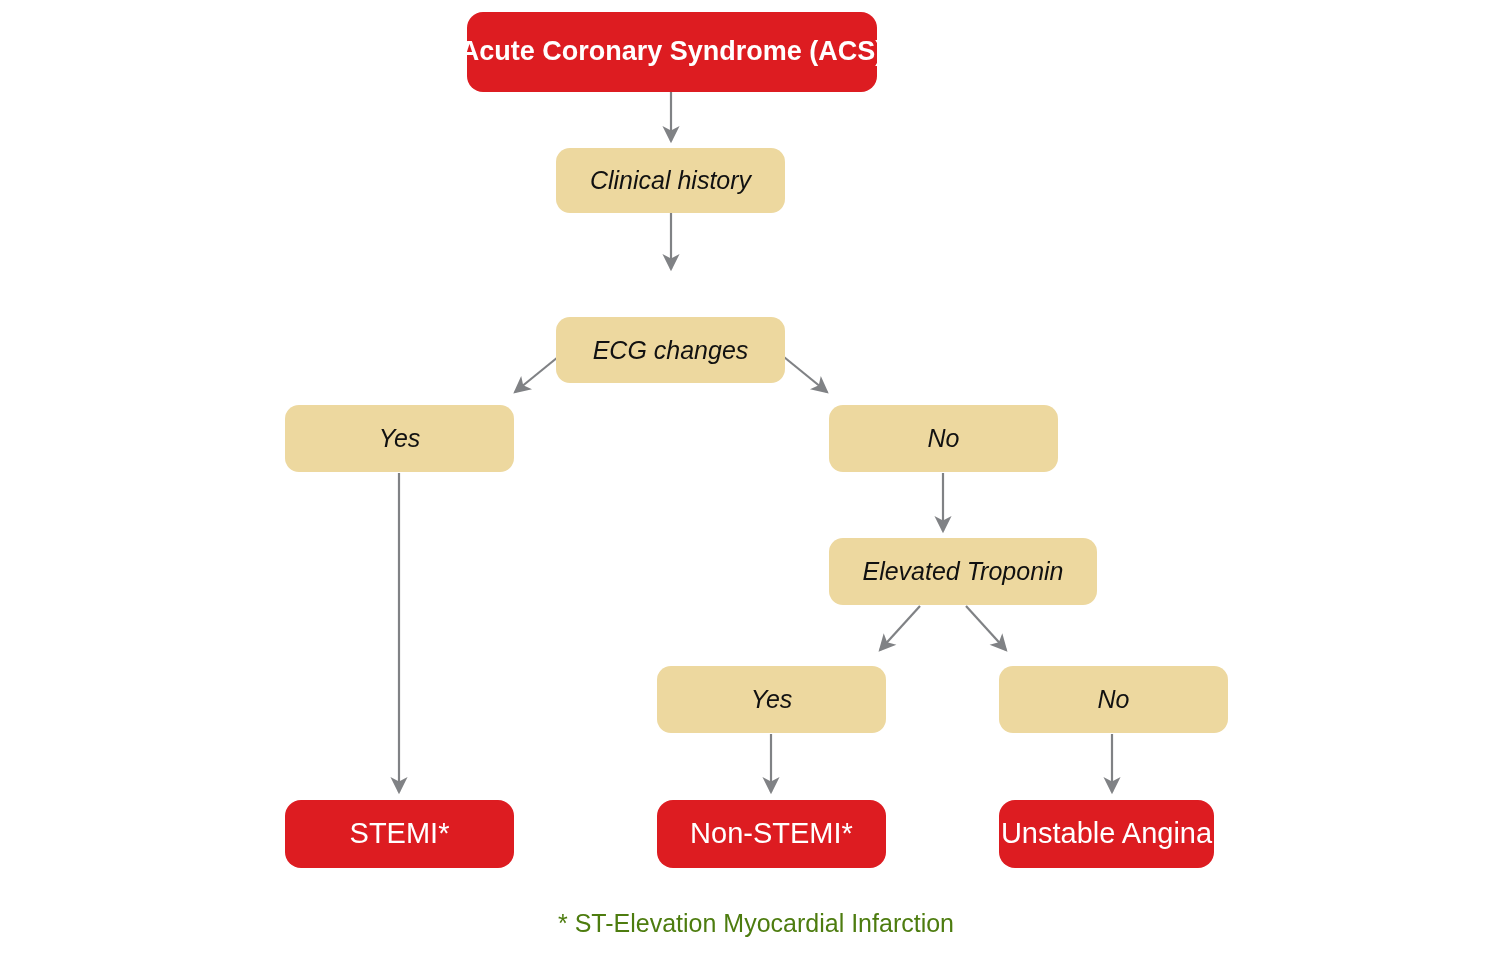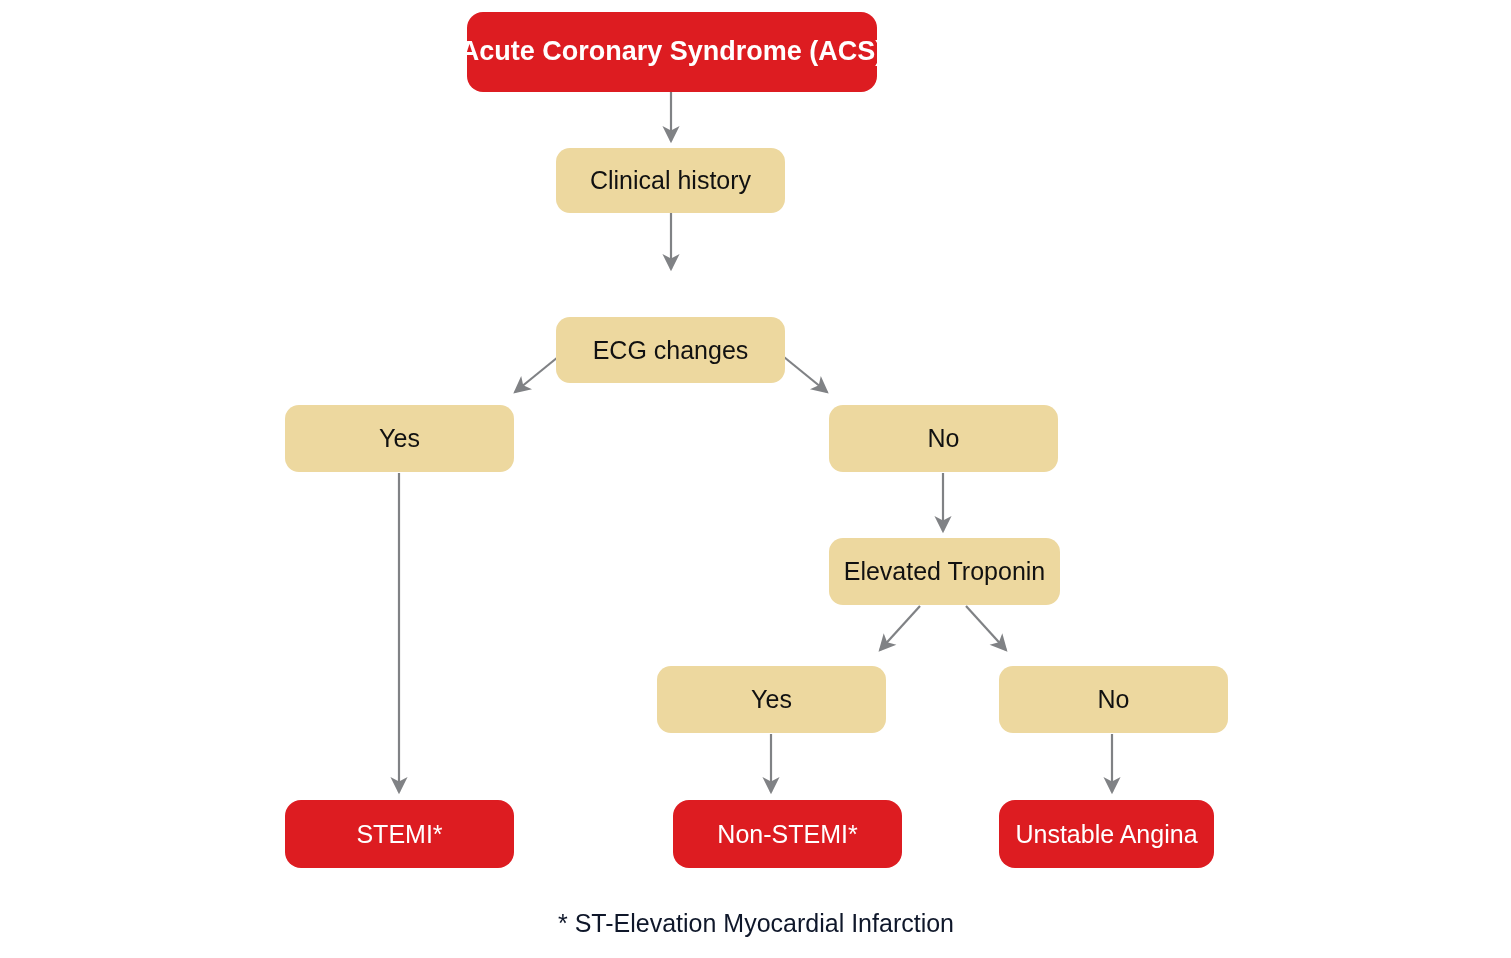--- a/index.html
+++ b/index.html
@@ -48,29 +48,30 @@
     background: #EDD89F;
     color: #111111;
   }
   .node.title-node {
     font-weight: bold;
     font-size: 27px;
     border-radius: 16px;
   }
   .node.process-node {
     font-size: 25px;
+    font-style: italic;
   }
   .node.outcome-node {
-    font-size: 25px;
+    font-size: 29px;
     border-radius: 16px;
   }
   .footnote {
     position: absolute;
     font-size: 25px;
-    color: #0f172a;
+    color: #4d7c0f;
     white-space: nowrap;
     user-select: none;
   }
 </style>
 </head>
 <body>
 
 <div id="flowchart-root">
 
   <svg class="arrow-layer" viewBox="0 0 1511 958">
@@ -104,27 +105,27 @@
   <div class="node red title-node" style="left:467px; top:12px; width:410px; height:80px;">Acute Coronary Syndrome (ACS)</div>
 
   <div class="node yellow process-node" style="left:556px; top:148px; width:229px; height:65px;">Clinical history</div>
 
   <div class="node yellow process-node" style="left:556px; top:277px; width:229px; height:66px;margin-top:40px;">ECG changes</div>
 
   <div class="node yellow process-node" style="left:285px; top:405px; width:229px; height:67px;">Yes</div>
 
   <div class="node yellow process-node" style="left:829px; top:405px; width:229px; height:67px;">No</div>
 
-  <div class="node yellow process-node" style="left:829px; top:538px; width:231px; height:67px;">Elevated Troponin</div>
+  <div class="node yellow process-node" style="left:829px; top:538px; width:268px; height:67px;">Elevated Troponin</div>
 
   <div class="node yellow process-node" style="left:657px; top:666px; width:229px; height:67px;">Yes</div>
 
   <div class="node yellow process-node" style="left:999px; top:666px; width:229px; height:67px;">No</div>
 
   <div class="node red outcome-node" style="left:285px; top:800px; width:229px; height:68px;">STEMI*</div>
 
-  <div class="node red outcome-node" style="left:657px; top:800px; width:229px; height:68px;margin-left:16px;">Non-STEMI*</div>
+  <div class="node red outcome-node" style="left:657px; top:800px; width:229px; height:68px;">Non-STEMI*</div>
 
   <div class="node red outcome-node" style="left:999px; top:800px; width:215px; height:68px;">Unstable Angina</div>
 
   <div class="footnote" style="left:558px; top:909px;">* ST-Elevation Myocardial Infarction</div>
 
 </div>
 
 </body></html>

